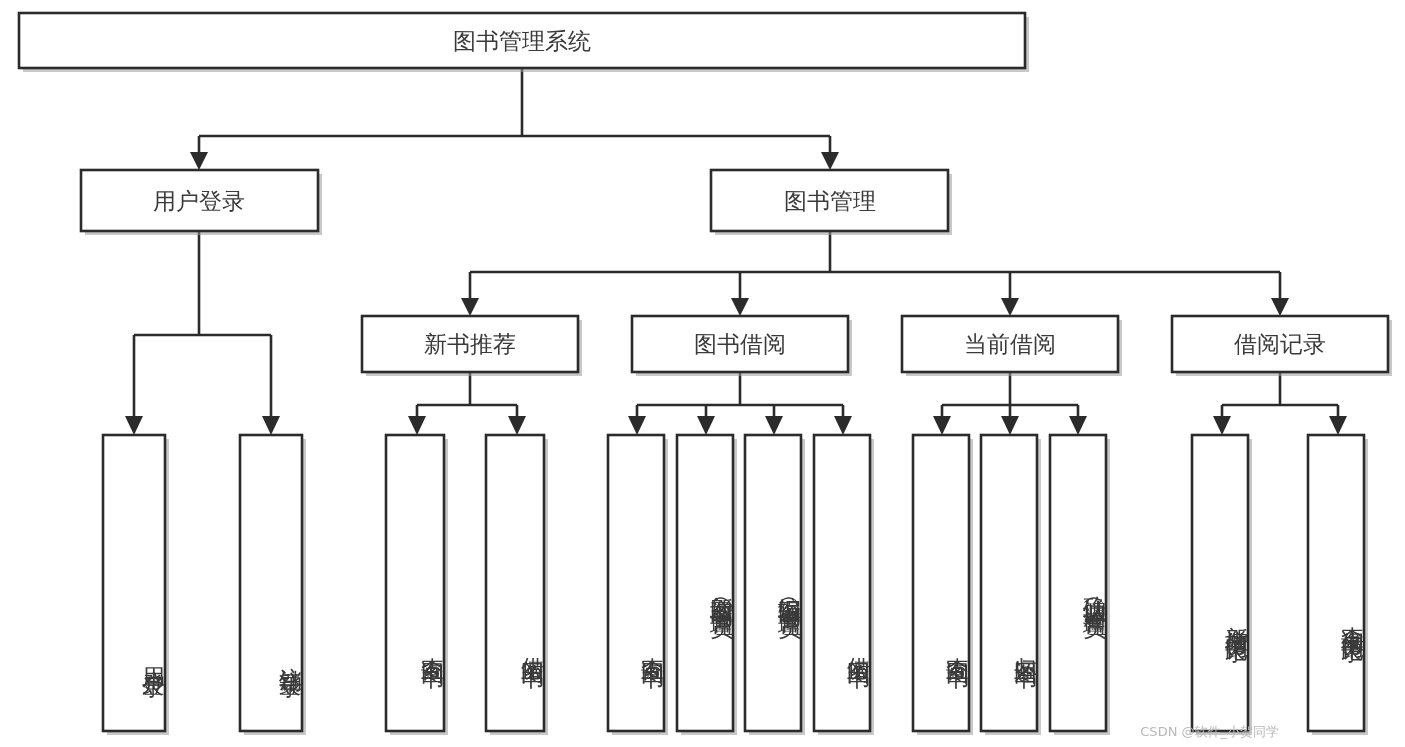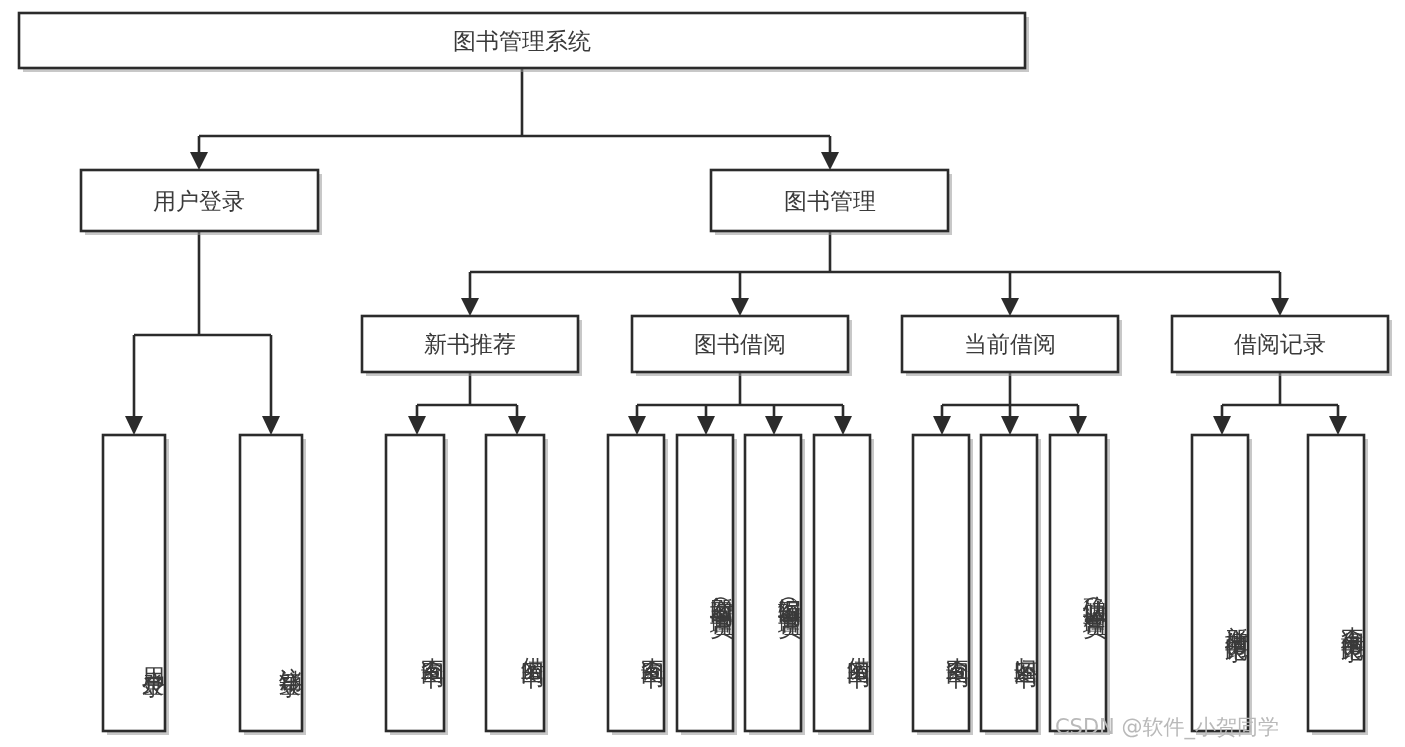--- a/index.html
+++ b/index.html
@@ -64,21 +64,21 @@
     color: #3a3a3a;
     letter-spacing: 3px;
     white-space: nowrap;
     pointer-events: none;
   }
   .watermark {
     position: absolute;
     right: 14px;
     bottom: 6px;
     font-family: "DejaVu Sans", "Liberation Sans", sans-serif;
-    font-size: 21px;
+    font-size: 13px;
     color: #b9b9b9;
     white-space: nowrap;
     pointer-events: none;
   }
 </style>
 </head>
 <body>
 
 <div id="diagram-root">
 

